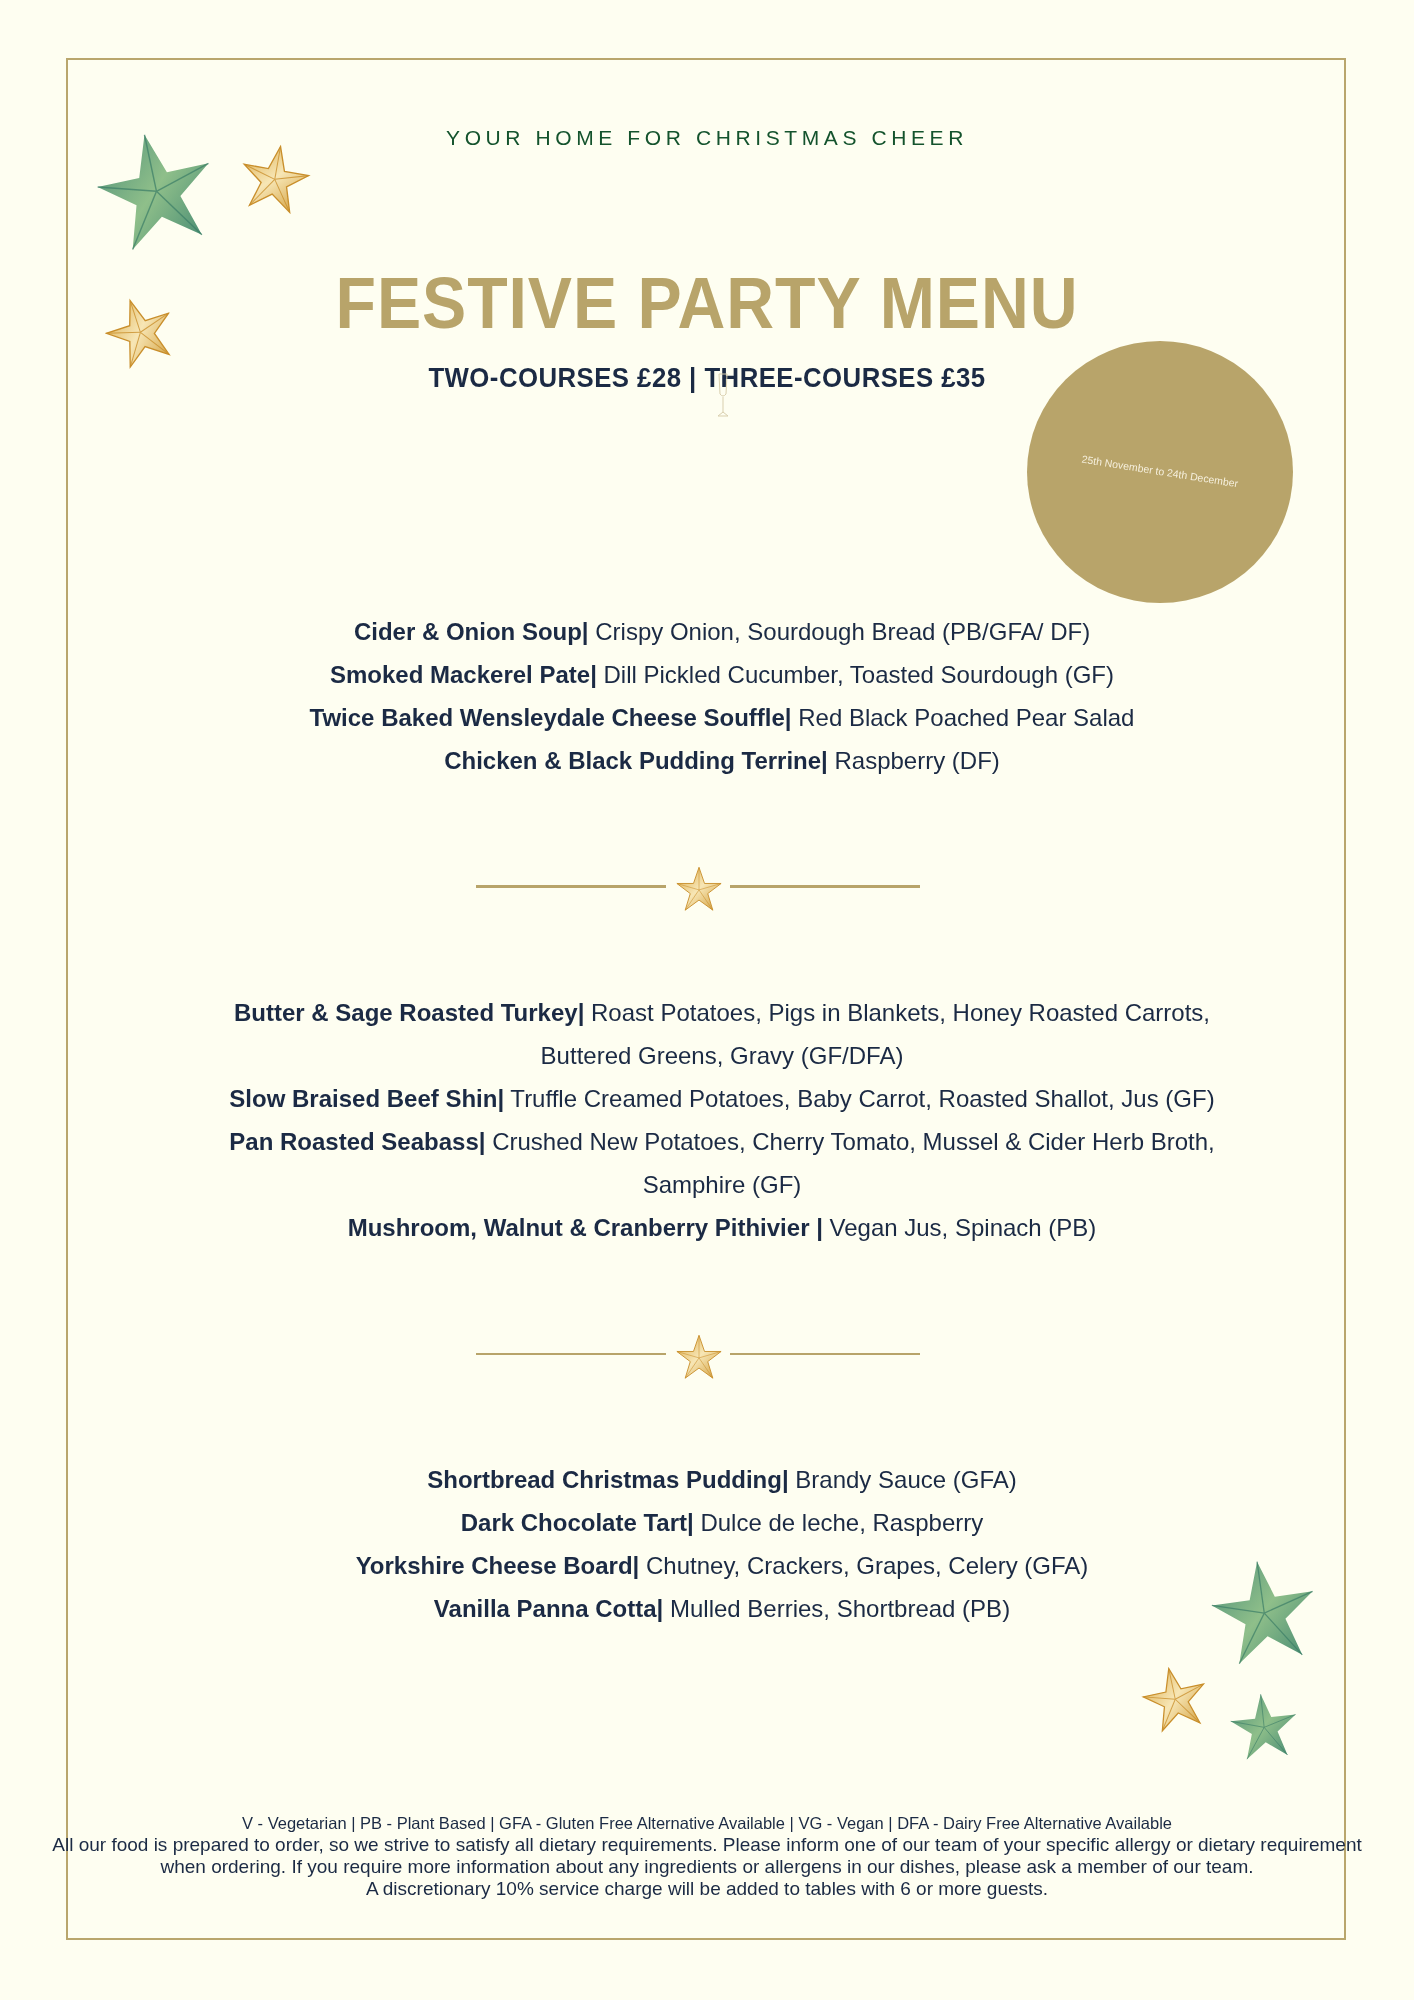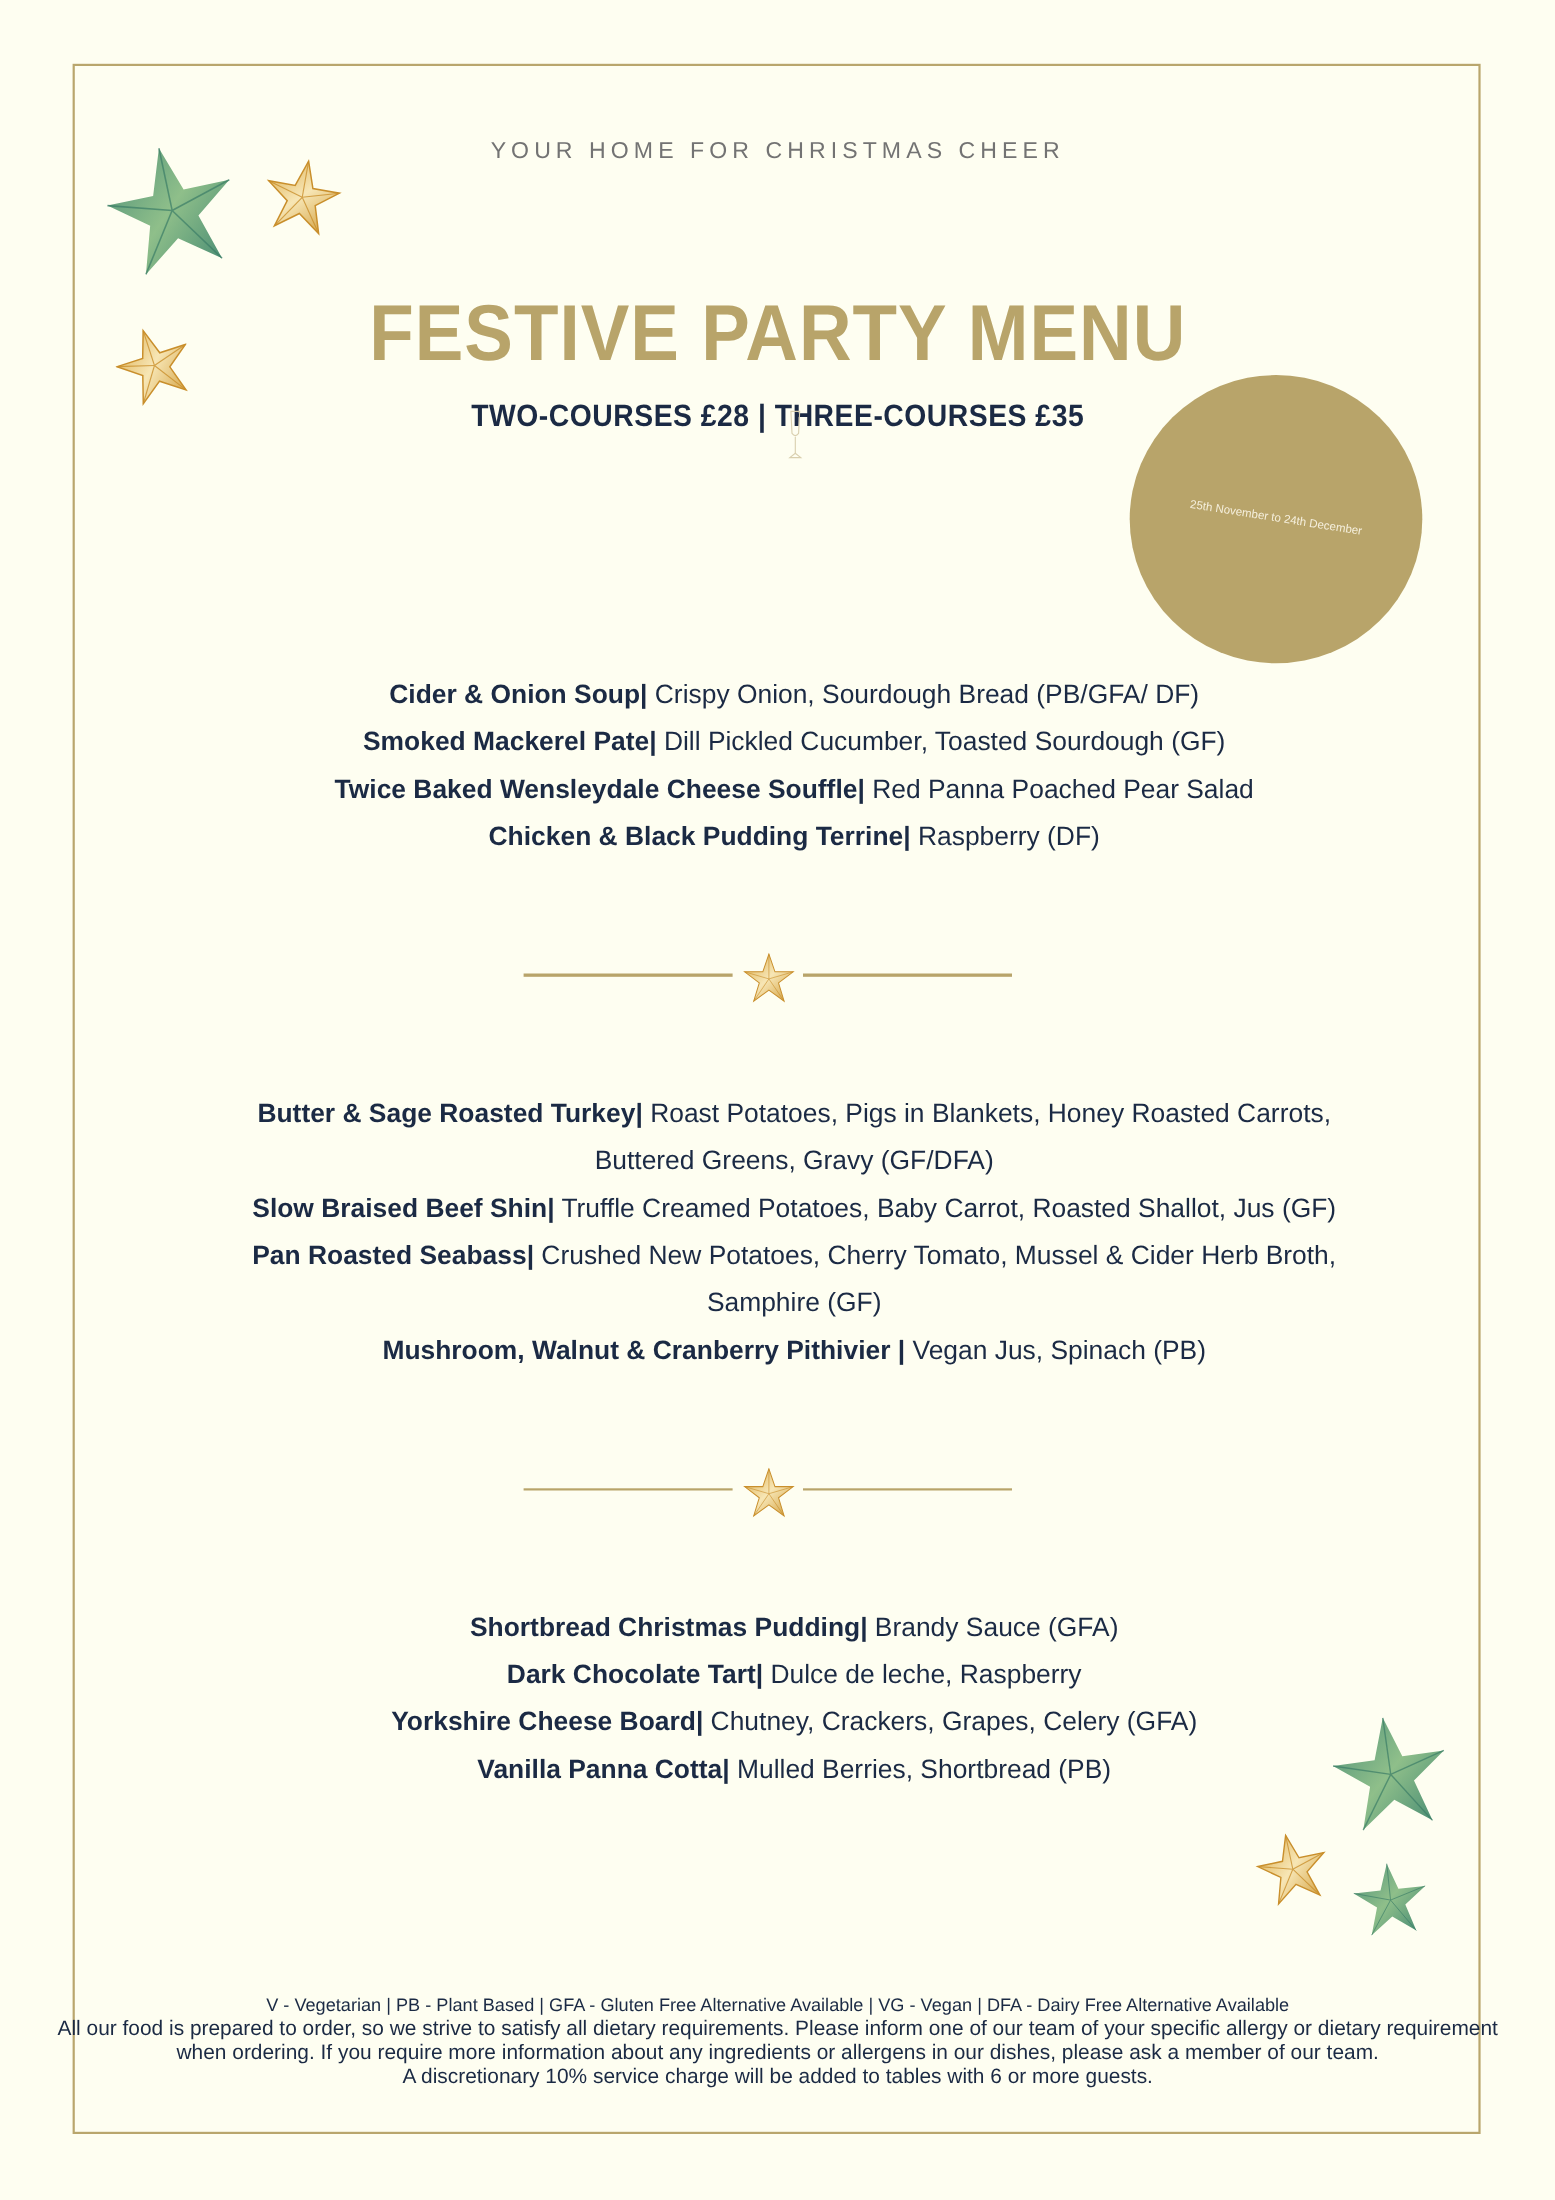--- a/index.html
+++ b/index.html
@@ -15,21 +15,21 @@
       position: absolute;
       left: 66px; top: 58px;
       width: 1280px; height: 1882px;
       border: 2px solid #b9a66d;
       box-sizing: border-box;
     }
     .tagline {
       position: absolute; left: 0; width: 1414px; top: 126px;
       text-align: center;
       font-size: 21px; letter-spacing: 4.6px;
-      color: #737373;
+      color: #14532d;
     }
     .title {
       position: absolute; left: 0; width: 1414px; top: 262px;
       text-align: center;
       font-size: 72px; letter-spacing: 1px;
       font-weight: bold;
       color: #b8a46a;
       transform: scaleX(0.92);
     }
     .prices {
@@ -159,21 +159,21 @@
   <path d="M2 44 L7 40 L12 44 Z" fill="none" stroke="#d9cfae" stroke-width="1"></path>
 </svg>
 
 <div class="badge">
   <div class="badge-text">25th November to 24th December</div>
 </div>
 
 <div class="section starters">
   <div class="item"><span class="name">Cider &amp; Onion Soup|</span><span class="desc"> Crispy Onion, Sourdough Bread  (PB/GFA/ DF)</span></div>
   <div class="item"><span class="name">Smoked Mackerel Pate|</span><span class="desc"> Dill Pickled Cucumber, Toasted Sourdough  (GF)</span></div>
-  <div class="item"><span class="name">Twice Baked Wensleydale Cheese Souffle|</span><span class="desc"> Red Panna Poached Pear Salad</span></div>
+  <div class="item"><span class="name">Twice Baked Wensleydale Cheese Souffle|</span><span class="desc"> Red Black Poached Pear Salad</span></div>
   <div class="item"><span class="name">Chicken &amp; Black Pudding Terrine|</span><span class="desc"> Raspberry  (DF)</span></div>
 </div>
 
 <div class="divider div1">
   <div class="line left"></div>
   <svg class="star">
       <use href="#starGold"></use>
     </svg>
   <div class="line right"></div>
 </div>

